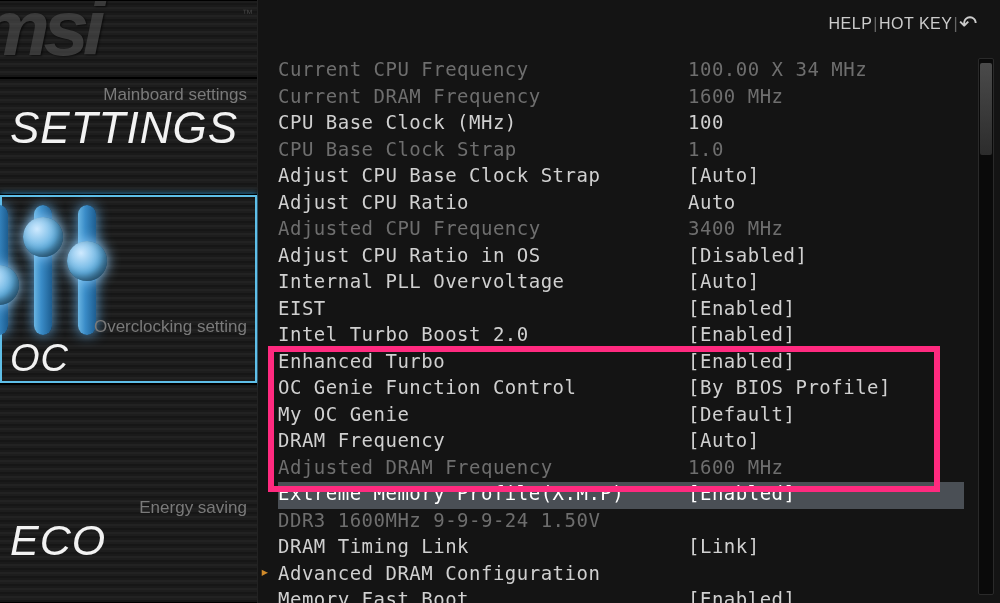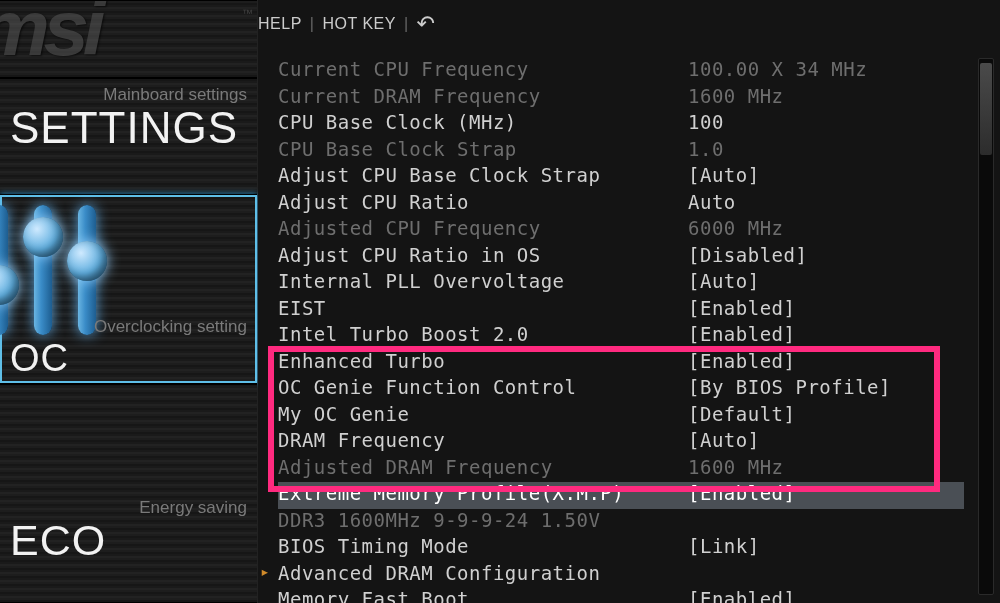--- a/index.html
+++ b/index.html
@@ -46,20 +46,21 @@
     font-size: 17px;
     color: #7a7a7a;
     margin-top: 2px;
   }
   .panel .title {
     font-size: 44px;
     font-weight: 300;
     letter-spacing: 1px;
     color: #f2f2f2;
     line-height: 1.05;
+    font-style: italic;
   }
   .brand {
     position: relative;
     height: 78px;
     overflow: hidden;
   }
   .brand-logo {
     position: absolute;
     left: -20px; top: -18px;
     color: #555;
@@ -113,22 +114,23 @@
   .main {
     flex: 1;
     display: flex;
     flex-direction: column;
     background: #141414;
     position: relative;
   }
   .topbar {
     height: 48px;
     display: flex;
+    justify-content: flex-end;
     align-items: center;
-    gap: 8px;
+    gap: 1px;
     padding-right: 22px;
     color: #ccc;
     font-size: 16px;
     font-weight: 500;
     letter-spacing: 0.5px;
   }
   .topbar .tb-item { cursor: pointer; }
   .topbar .sep { color: #666; }
   .back-icon { font-size: 22px; line-height: 1; }
   .list-wrap {
@@ -257,21 +259,21 @@
         <div class="row">
           <span class="label norm">Adjust CPU Base Clock Strap</span>
           <span class="value norm">[Auto]</span>
         </div>
         <div class="row">
           <span class="label norm">Adjust CPU Ratio</span>
           <span class="value norm">Auto</span>
         </div>
         <div class="row">
           <span class="label dim">Adjusted CPU Frequency</span>
-          <span class="value dim">6000 MHz</span>
+          <span class="value dim">3400 MHz</span>
         </div>
         <div class="row">
           <span class="label norm">Adjust CPU Ratio in OS</span>
           <span class="value norm">[Disabled]</span>
         </div>
         <div class="row">
           <span class="label norm">Internal PLL Overvoltage</span>
           <span class="value norm">[Auto]</span>
         </div>
         <div class="row">
@@ -304,21 +306,21 @@
         </div>
         <div class="row selected">
           <span class="label norm">Extreme Memory Profile(X.M.P)</span>
           <span class="value norm">[Enabled]</span>
         </div>
         <div class="row">
           <span class="label dim">DDR3 1600MHz 9-9-9-24 1.50V</span>
           <span class="value dim"></span>
         </div>
         <div class="row">
-          <span class="label norm">BIOS Timing Mode</span>
+          <span class="label norm">DRAM Timing Link</span>
           <span class="value norm">[Link]</span>
         </div>
         <div class="row">
           <span class="chevron">▸</span>
           <span class="label norm">Advanced DRAM Configuration</span>
           <span class="value norm"></span>
         </div>
         <div class="row">
           <span class="label norm">Memory Fast Boot</span>
           <span class="value norm">[Enabled]</span>

